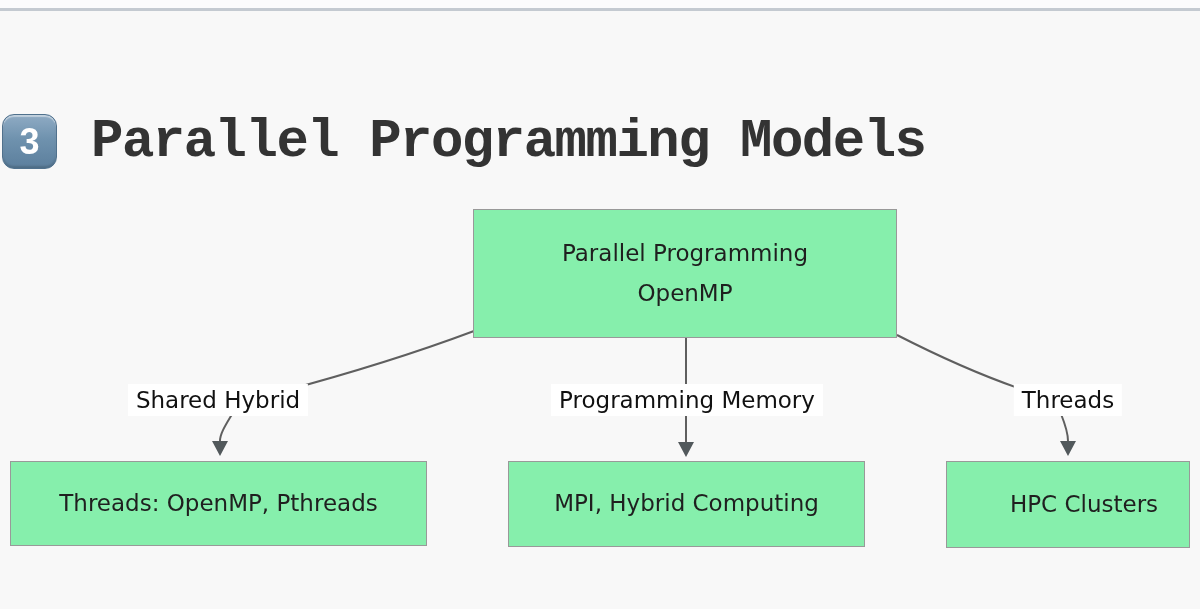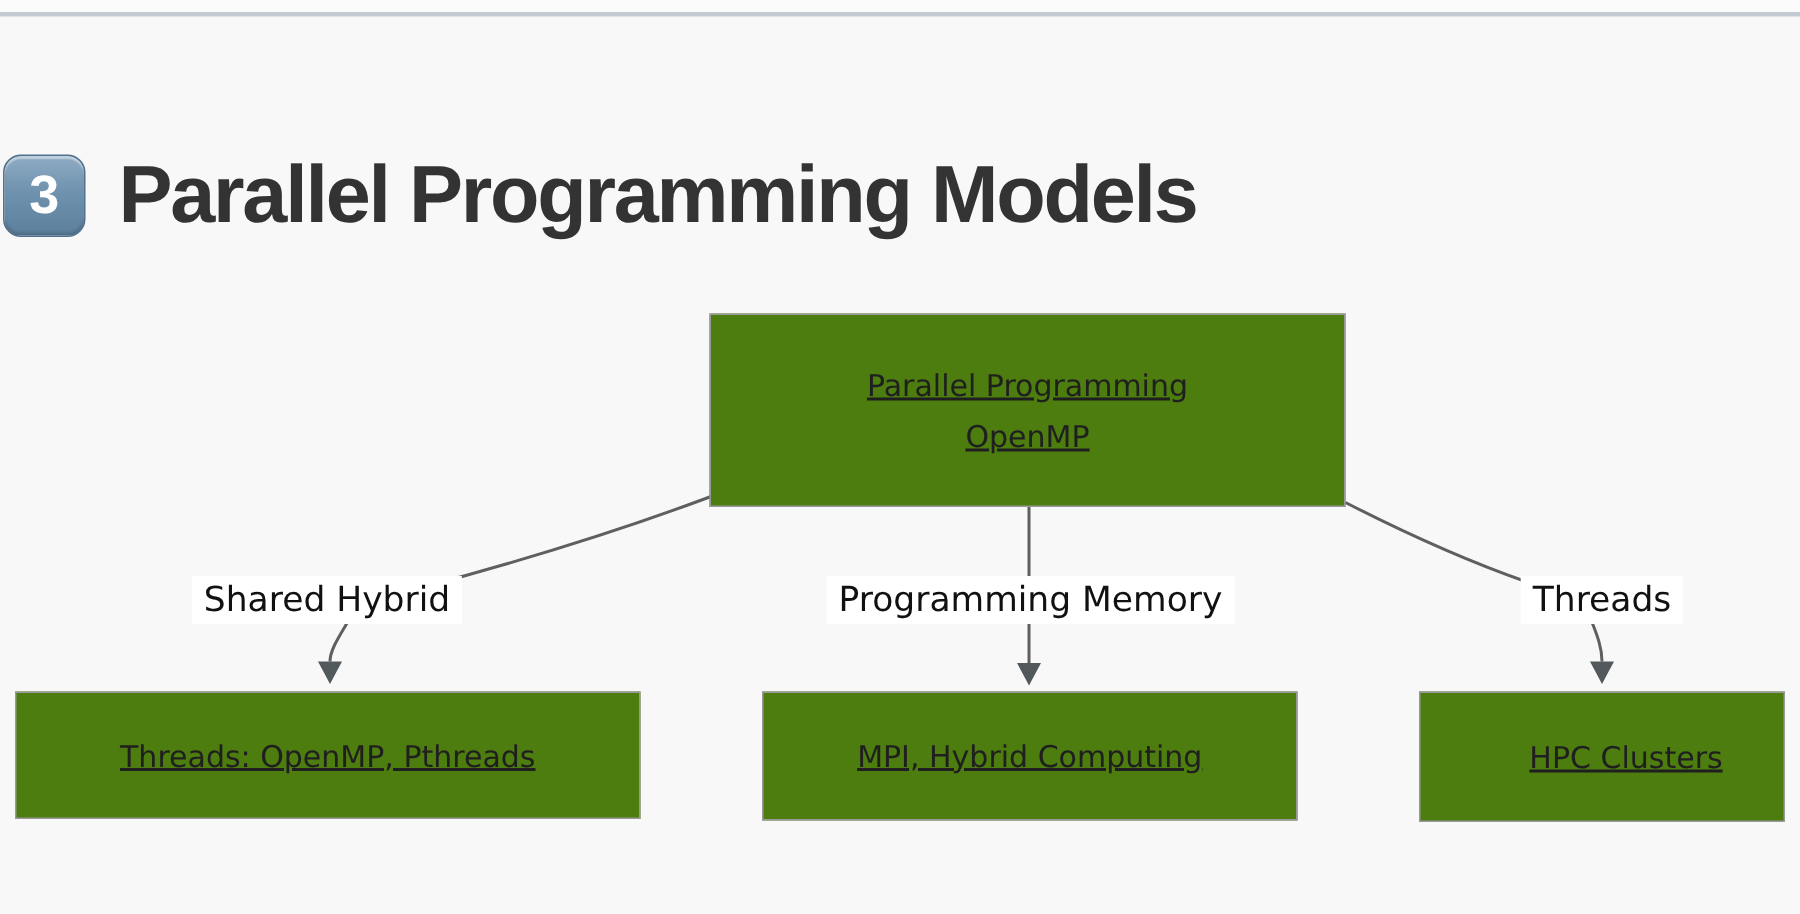--- a/index.html
+++ b/index.html
@@ -17,34 +17,33 @@
   }
   .keycap {
     width:53px; height:53px; border-radius:12px;
     background:linear-gradient(180deg,#8fabc4 0%, #6f92ae 45%, #5c7f9d 100%);
     border:1px solid #50718d;
     box-shadow: inset 0 2px 1px rgba(255,255,255,.45), inset 0 -2px 2px rgba(0,0,0,.15);
     color:#ffffff; font-family:"Liberation Sans", sans-serif; font-weight:700; font-size:36px;
     display:flex; align-items:center; justify-content:center;
   }
   .page-title {
-    margin:4px; font-family:Liberation Sans, sans-serif;
+    margin:16px; font-family:Liberation Mono, monospace;
     font-weight:800; font-size:54px; letter-spacing:-1.5px; color:#333333;
     white-space:nowrap;
   }
 
   .edges-svg { position:absolute; top:0; left:0; z-index:1; pointer-events:none; }
 
   .node {
     position:absolute; z-index:2;
-    background:#4d7c0f; border:1.5px solid #999999;
+    background:#86efac; border:1.5px solid #999999;
     display:flex; flex-direction:column; align-items:center; justify-content:center;
-    font-size:20px; line-height:1.7; color:#1f1f1f; text-align:center;
+    font-size:23px; line-height:1.7; color:#1f1f1f; text-align:center;
     box-sizing:border-box;
-    text-decoration:underline;
   }
   .node-root  { left:473px; top:209px; width:424px; height:129px; }
   .node-leaf1 { left:10px;  top:461px; width:417px; height:85px; }
   .node-leaf2 { left:508px; top:461px; width:357px; height:86px; }
   .node-leaf3 { left:946px; top:461px; width:244px; height:87px;padding-left:32px; }
 
   .edge-label {
     position:absolute; z-index:3; transform:translate(-50%,-50%);
     background:#ffffff; padding:3px 8px;
     font-size:23px; color:#111111; white-space:nowrap;

